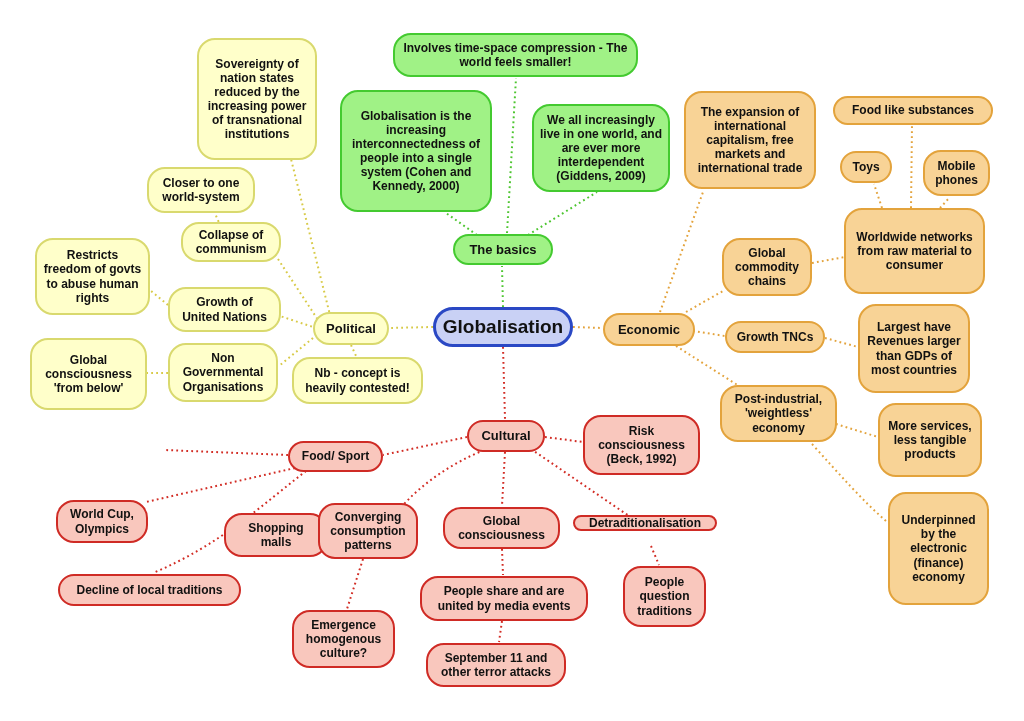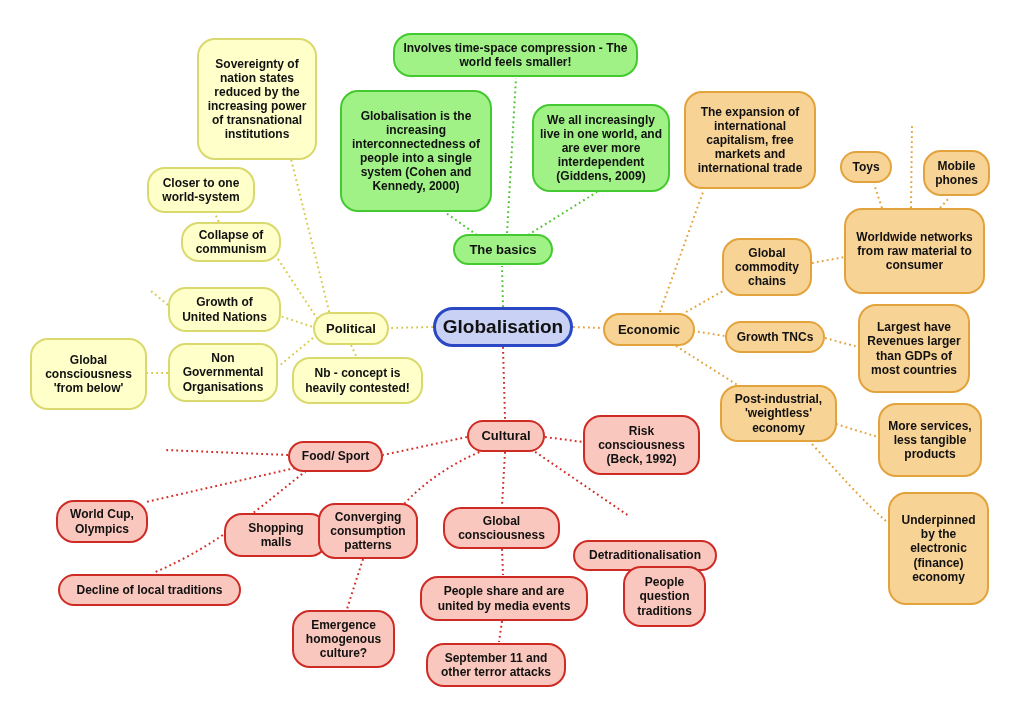--- a/index.html
+++ b/index.html
@@ -79,44 +79,46 @@
 
   <div class="node b-basics hub" style="left:453px;top:234px;width:100px;height:31px;">The basics</div>
   <div class="node b-basics" style="left:393px;top:33px;width:245px;height:44px;">Involves time-space compression - The world feels smaller!</div>
   <div class="node b-basics" style="left:340px;top:90px;width:152px;height:122px;">Globalisation is the increasing interconnectedness of people into a single system (Cohen and Kennedy, 2000)</div>
   <div class="node b-basics" style="left:532px;top:104px;width:138px;height:88px;">We all increasingly live in one world, and are ever more interdependent (Giddens, 2009)</div>
 
   <div class="node b-political hub" style="left:313px;top:312px;width:76px;height:33px;">Political</div>
   <div class="node b-political" style="left:197px;top:38px;width:120px;height:122px;">Sovereignty of nation states reduced by the increasing power of transnational institutions</div>
   <div class="node b-political" style="left:147px;top:167px;width:108px;height:46px;">Closer to one world-system</div>
   <div class="node b-political" style="left:181px;top:222px;width:100px;height:40px;">Collapse of communism</div>
+  <div class="node b-political" style="left:35px;top:238px;width:115px;height:77px;">Restricts freedom of govts to abuse human rights</div>
   <div class="node b-political" style="left:168px;top:287px;width:113px;height:45px;">Growth of United Nations</div>
   <div class="node b-political" style="left:30px;top:338px;width:117px;height:72px;">Global consciousness 'from below'</div>
   <div class="node b-political" style="left:168px;top:343px;width:110px;height:59px;">Non Governmental Organisations</div>
   <div class="node b-political" style="left:292px;top:357px;width:131px;height:47px;">Nb - concept is heavily contested!</div>
 
   <div class="node b-economic hub" style="left:603px;top:313px;width:92px;height:33px;">Economic</div>
   <div class="node b-economic" style="left:684px;top:91px;width:132px;height:98px;">The expansion of international capitalism, free markets and international trade</div>
   <div class="node b-economic" style="left:722px;top:238px;width:90px;height:58px;">Global commodity chains</div>
   <div class="node b-economic" style="left:844px;top:208px;width:141px;height:86px;">Worldwide networks from raw material to consumer</div>
+  <div class="node b-economic" style="left:833px;top:96px;width:160px;height:29px;">Food like substances</div>
   <div class="node b-economic" style="left:840px;top:151px;width:52px;height:32px;">Toys</div>
   <div class="node b-economic" style="left:923px;top:150px;width:67px;height:46px;">Mobile phones</div>
   <div class="node b-economic" style="left:725px;top:321px;width:100px;height:32px;">Growth TNCs</div>
   <div class="node b-economic" style="left:858px;top:304px;width:112px;height:89px;">Largest have Revenues larger than GDPs of most countries</div>
   <div class="node b-economic" style="left:720px;top:385px;width:117px;height:57px;">Post-industrial, 'weightless' economy</div>
   <div class="node b-economic" style="left:878px;top:403px;width:104px;height:74px;">More services, less tangible products</div>
   <div class="node b-economic" style="left:888px;top:492px;width:101px;height:113px;">Underpinned by the electronic (finance) economy</div>
 
   <div class="node b-cultural hub" style="left:467px;top:420px;width:78px;height:32px;">Cultural</div>
   <div class="node b-cultural" style="left:583px;top:415px;width:117px;height:60px;">Risk consciousness (Beck, 1992)</div>
   <div class="node b-cultural" style="left:288px;top:441px;width:95px;height:31px;">Food/ Sport</div>
   <div class="node b-cultural" style="left:56px;top:500px;width:92px;height:43px;">World Cup, Olympics</div>
   <div class="node b-cultural" style="left:58px;top:574px;width:183px;height:32px;">Decline of local traditions</div>
   <div class="node b-cultural" style="left:224px;top:513px;width:104px;height:44px;">Shopping malls</div>
   <div class="node b-cultural" style="left:318px;top:503px;width:100px;height:56px;border-radius:17px;">Converging consumption patterns</div>
   <div class="node b-cultural" style="left:292px;top:610px;width:103px;height:58px;">Emergence homogenous culture?</div>
   <div class="node b-cultural" style="left:443px;top:507px;width:117px;height:42px;">Global consciousness</div>
   <div class="node b-cultural" style="left:420px;top:576px;width:168px;height:45px;">People share and are united by media events</div>
   <div class="node b-cultural" style="left:426px;top:643px;width:140px;height:44px;">September 11 and other terror attacks</div>
-  <div class="node b-cultural" style="left:573px;top:540px;width:144px;height:31px;">Detraditionalisation</div>
+  <div class="node b-cultural" style="left:573px;top:515px;width:144px;height:16px;">Detraditionalisation</div>
   <div class="node b-cultural" style="left:623px;top:566px;width:83px;height:61px;">People question traditions</div>
 
 </div>
 
 </body></html>

